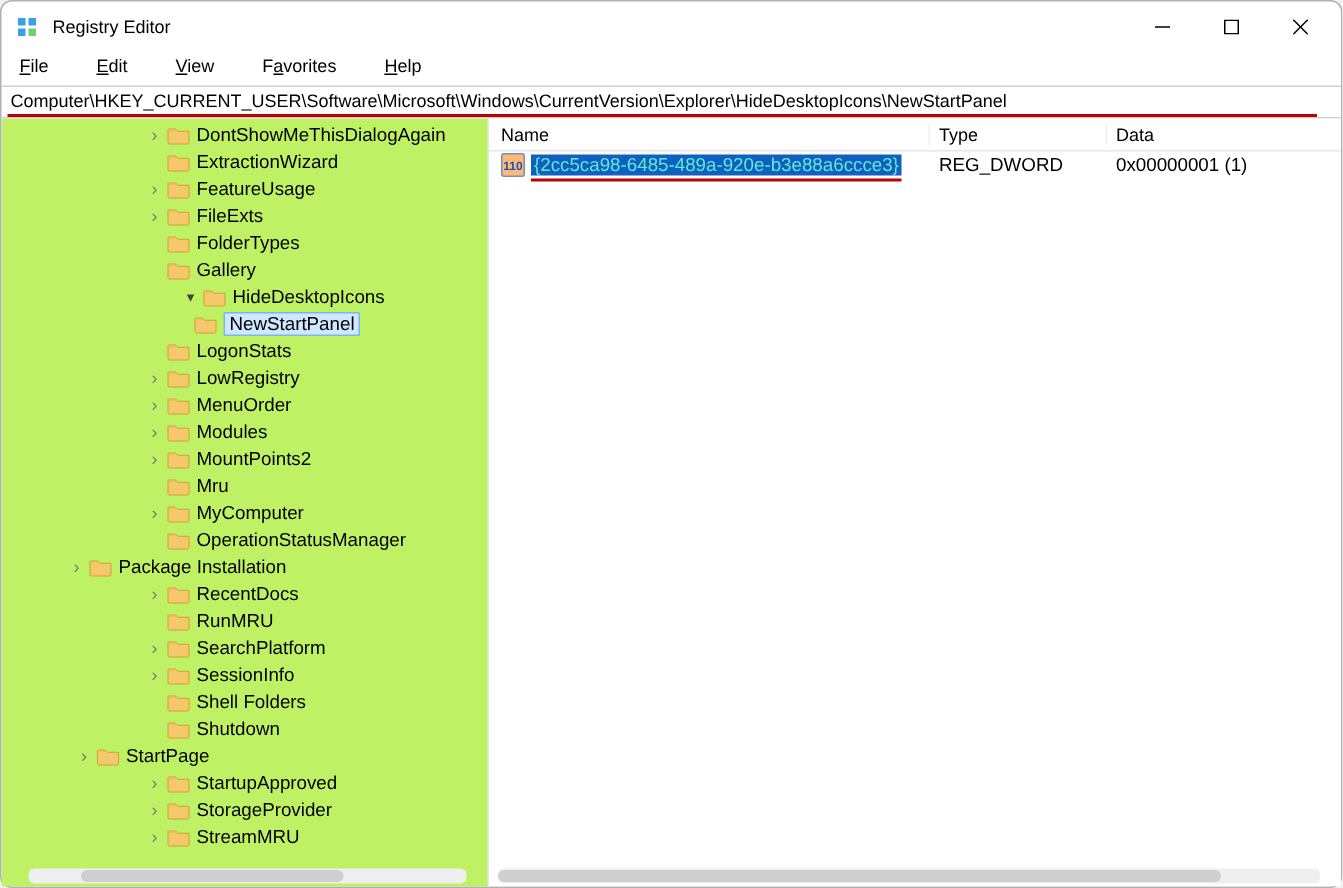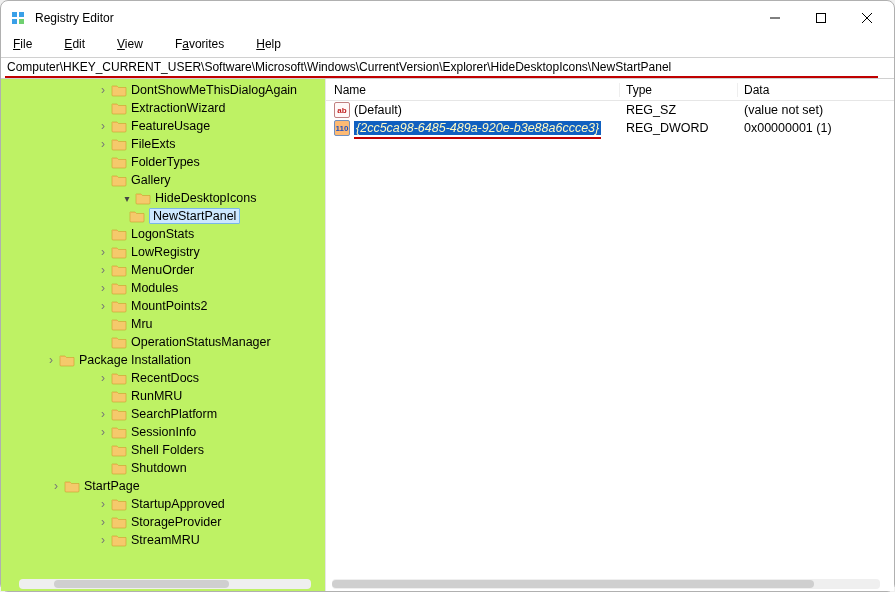--- a/index.html
+++ b/index.html
@@ -35,21 +35,21 @@
   .col-name { width:294px; padding-left:8px; border-right:1px solid #eee;}
   .col-type { width:118px; padding-left:6px; border-right:1px solid #eee;}
   .col-data { flex:1; padding-left:6px; }
   .row { display:flex; height:18px; align-items:center; font-size:12.5px; }
   .row .cname { width:294px; padding-left:8px; display:flex; align-items:center; }
   .row .ctype { width:118px; padding-left:6px; }
   .row .cdata { flex:1; padding-left:6px; }
   .valicon { width:16px; height:16px; margin-right:4px; display:flex; align-items:center; justify-content:center; font-size:8px; font-weight:bold; border:1px solid #888; border-radius:2px; }
   .valicon.sz { color:#c02020; border-color:#c08080; background:#fff8f8;}
   .valicon.dw { color:#2050c0; border-color:#7090c0; background:#fdba74;}
-  .namesel { background:#1060c0; color:#fef9c3; padding:0 2px; position:relative;font-style:italic; }
+  .namesel { background:#1060c0; color:#5eead4; padding:0 2px; position:relative; }
   .namesel::after { content:""; position:absolute; left:0; right:0; bottom:-4px; height:2px; background:#c00000; }
   .listpane .hscroll { left:6px; right:14px; }
 </style>
 </head>
 <body>
 
 <div class="window">
 
   <div class="titlebar">
     <span class="appicon">
@@ -231,20 +231,30 @@
             <span class="arrow "></span>
             <span class="foldericon">
               <svg width="16" height="14" viewBox="0 0 16 14">
                 <path d="M1 3 L6 3 L7.5 4.5 L15 4.5 L15 12 Q15 13 14 13 L2 13 Q1 13 1 12 Z" fill="#f5c96b" stroke="#cf9a2e" stroke-width="0.6"></path>
                 <path d="M1 3 L6 3 L7 4 L1 4 Z" fill="#e8b550"></path>
               </svg>
             </span>
             <span class="label">Mru</span>
           </div>
           <div class="node" style="padding-left: 96px;">
+            <span class="arrow col"></span>
+            <span class="foldericon">
+              <svg width="16" height="14" viewBox="0 0 16 14">
+                <path d="M1 3 L6 3 L7.5 4.5 L15 4.5 L15 12 Q15 13 14 13 L2 13 Q1 13 1 12 Z" fill="#f5c96b" stroke="#cf9a2e" stroke-width="0.6"></path>
+                <path d="M1 3 L6 3 L7 4 L1 4 Z" fill="#e8b550"></path>
+              </svg>
+            </span>
+            <span class="label">MyComputer</span>
+          </div>
+          <div class="node" style="padding-left: 96px;">
             <span class="arrow "></span>
             <span class="foldericon">
               <svg width="16" height="14" viewBox="0 0 16 14">
                 <path d="M1 3 L6 3 L7.5 4.5 L15 4.5 L15 12 Q15 13 14 13 L2 13 Q1 13 1 12 Z" fill="#f5c96b" stroke="#cf9a2e" stroke-width="0.6"></path>
                 <path d="M1 3 L6 3 L7 4 L1 4 Z" fill="#e8b550"></path>
               </svg>
             </span>
             <span class="label">OperationStatusManager</span>
           </div>
           <div class="node" style="padding-left: 44px;">
@@ -365,28 +375,20 @@
 
     <div class="listpane">
       <div class="listhead">
         <div class="col-name">Name</div>
         <div class="col-type">Type</div>
         <div class="col-data">Data</div>
       </div>
       <div id="values">
           <div class="row">
             <div class="cname">
-              <span class="valicon sz">ab</span>
-              <span>(Default)</span>
-            </div>
-            <div class="ctype">REG_SZ</div>
-            <div class="cdata">(value not set)</div>
-          </div>
-          <div class="row">
-            <div class="cname">
               <span class="valicon dw">110</span>
               <span class="namesel">{2cc5ca98-6485-489a-920e-b3e88a6ccce3}</span>
             </div>
             <div class="ctype">REG_DWORD</div>
             <div class="cdata">0x00000001 (1)</div>
           </div>
         </div>
       <div class="hscroll" style="bottom:2px">
           <div class="thumb" style="left:0; width:88%"></div>
         </div>

